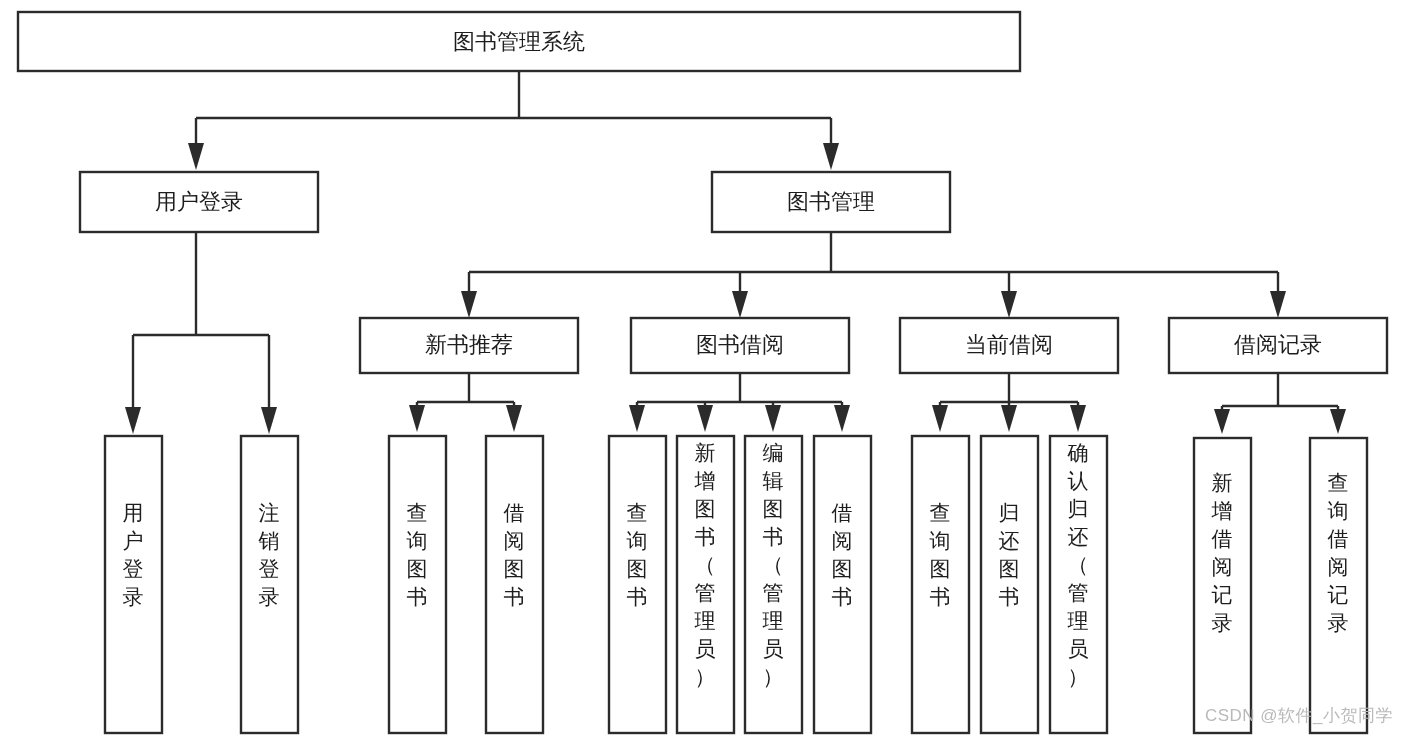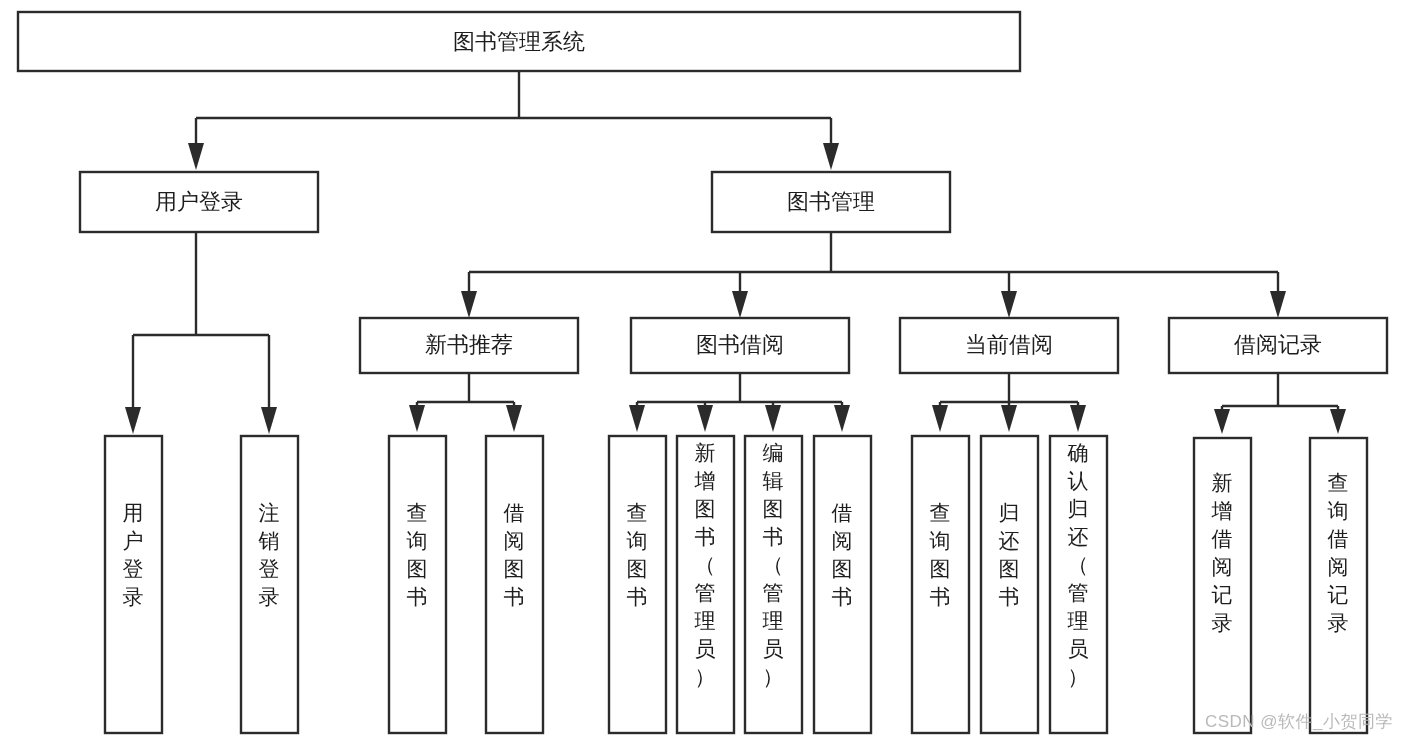--- a/index.html
+++ b/index.html
@@ -50,21 +50,21 @@
   }
   .node-label-v {
     font-family: "Liberation Sans", "DejaVu Sans", sans-serif;
     font-size: 21px;
     fill: #1d1d1d;
     text-anchor: middle;
   }
   .watermark {
     position: absolute;
     right: 12px;
-    bottom: 14px;
+    bottom: 20px;
     font-family: "Liberation Sans", "DejaVu Sans", sans-serif;
     font-size: 17px;
     color: #b9b9b9;
     letter-spacing: 0.5px;
     white-space: nowrap;
     user-select: none;
   }
 </style>
 </head>
 <body>

